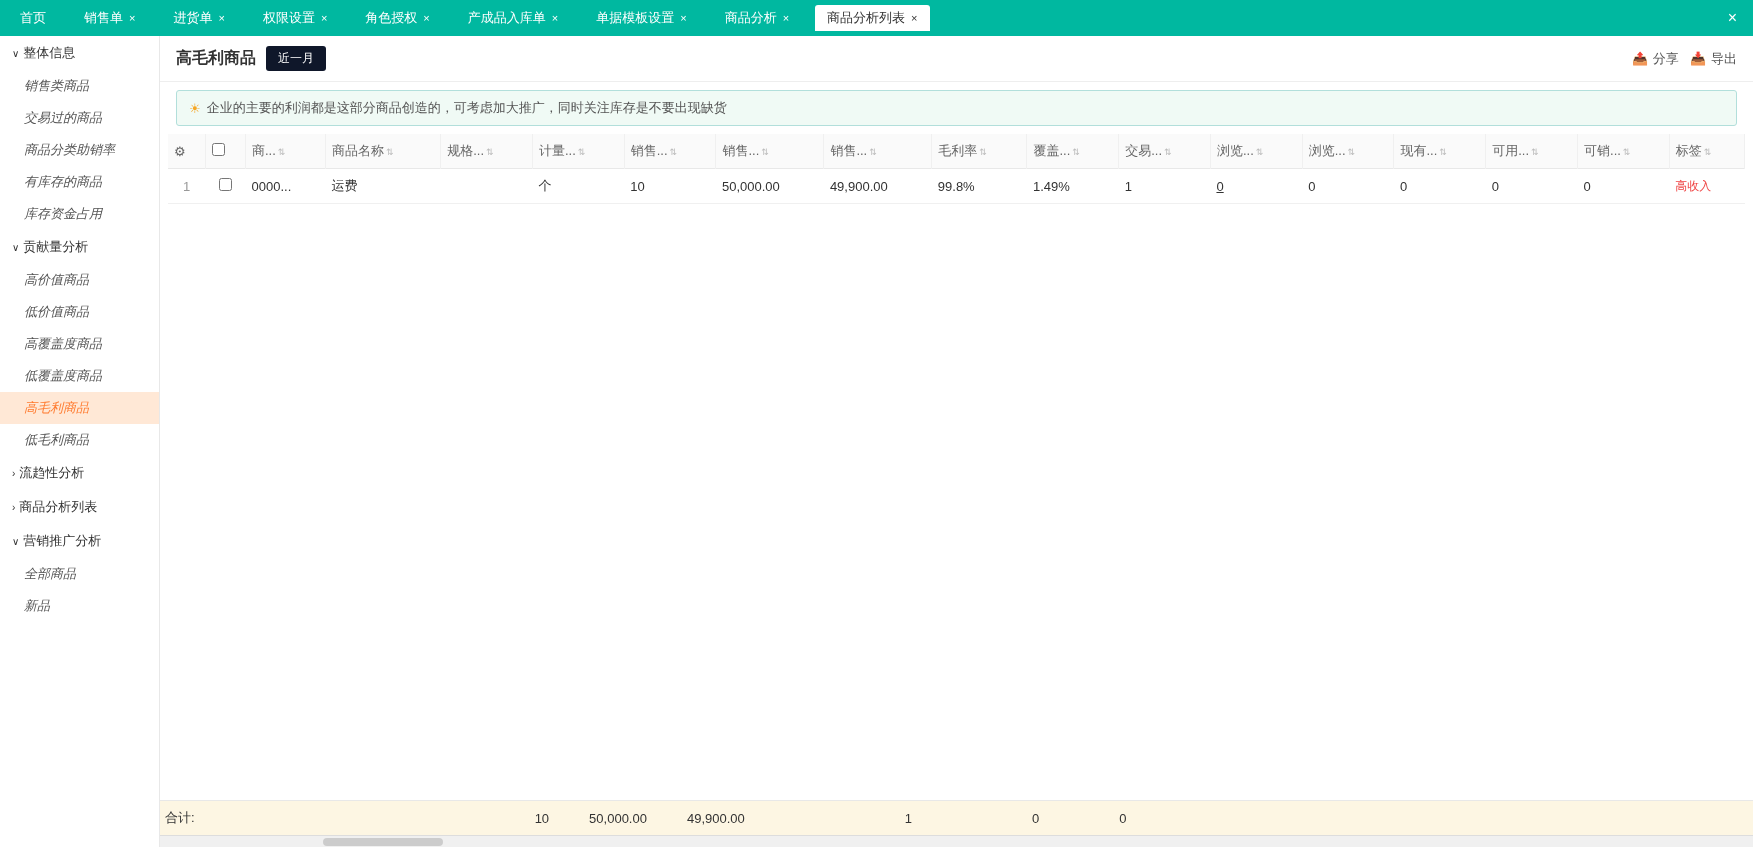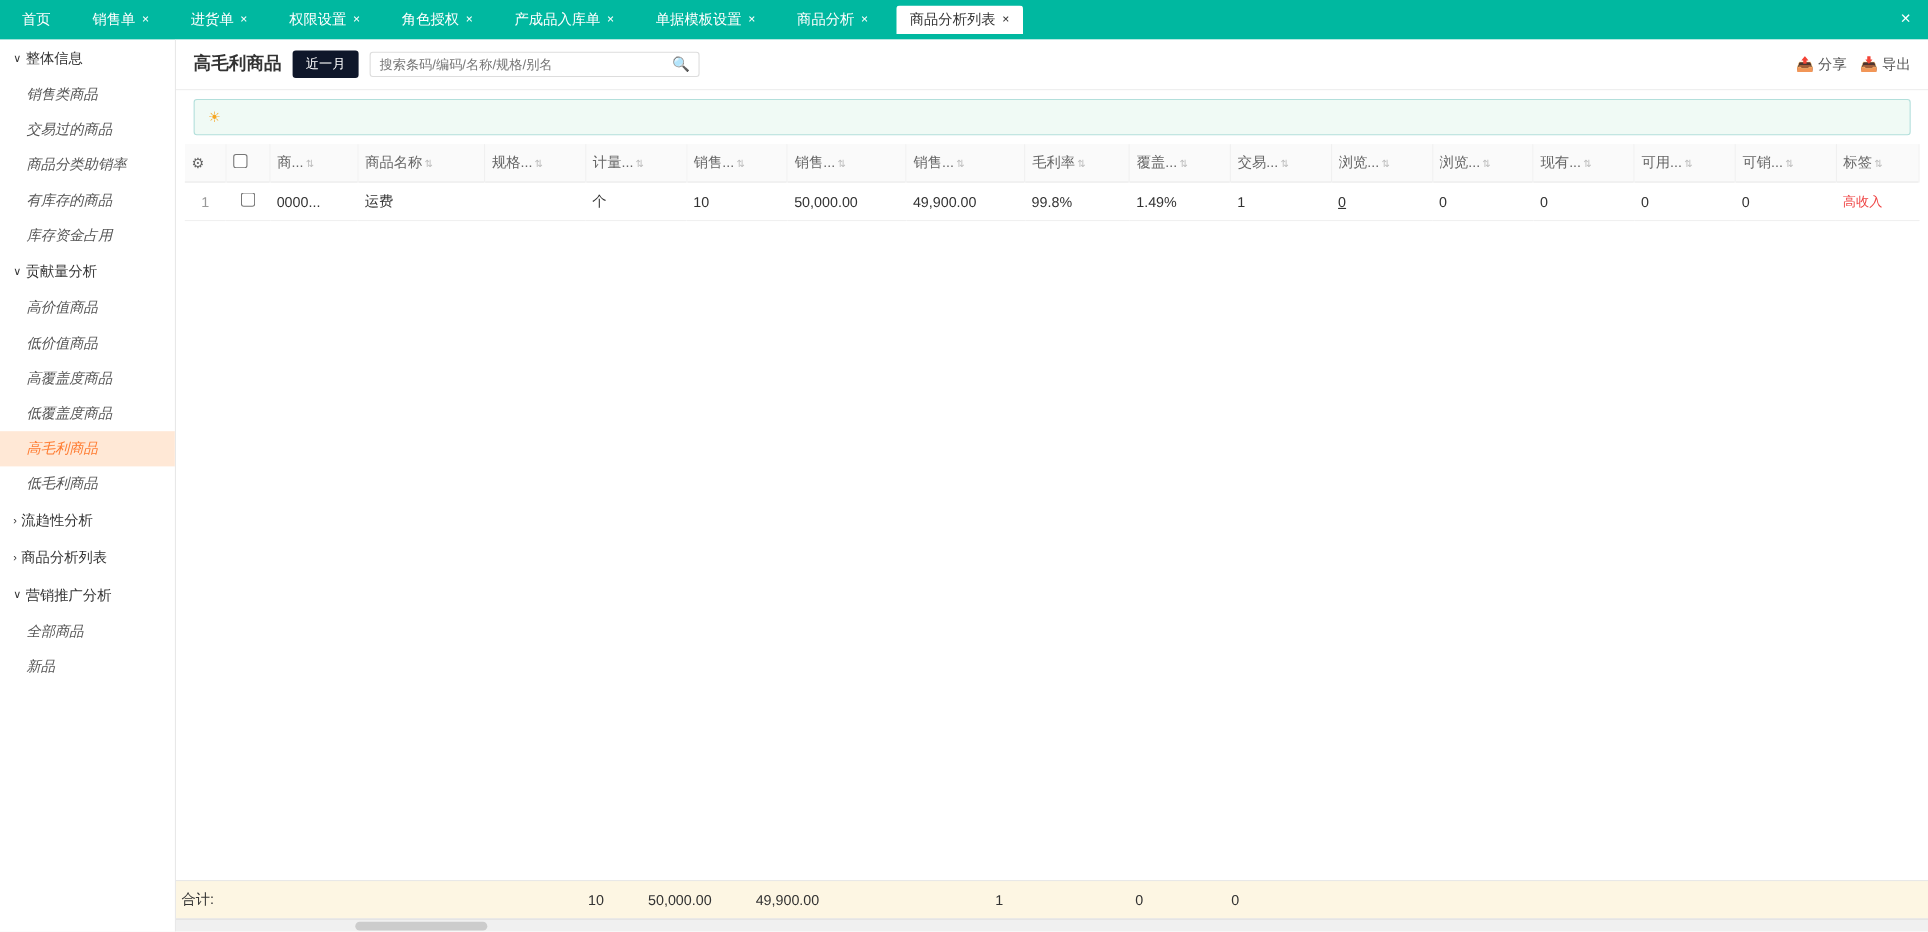--- a/index.html
+++ b/index.html
@@ -273,38 +273,35 @@
       </div>
       <div class="sidebar-item">全部商品</div>
       <div class="sidebar-item">新品</div>
     </div>
 
   <div class="content-area">
 
     <div class="content-header">
       <span class="content-title">高毛利商品</span>
       <button class="btn-filter">近一月</button>
-      <div class="search-box">
-        <input type="text" placeholder="搜索条码/编码/名称/规格/别名" style="">
-        <span style="color:#999;cursor:pointer;">🔍</span>
-      </div>
       <div class="header-actions">
         <div class="action-btn">
           <span>📤</span>
           <span>分享</span>
         </div>
         <div class="action-btn">
           <span>📥</span>
           <span>导出</span>
         </div>
       </div>
     </div>
 
     <div class="info-banner">
       <span class="info-icon">☀</span>
+      <span>企业的主要的利润都是这部分商品创造的，可考虑加大推广，同时关注库存是不要出现缺货</span>
     </div>
 
     <div class="table-container">
       <table>
         <thead id="table-head">
         <tr>
               <th><span style="cursor: pointer;">⚙</span></th>
               <th><input type="checkbox" style=""></th>
               <th>商...<span class="sort-icon">⇅</span></th>
               <th>商品名称<span class="sort-icon">⇅</span></th>

